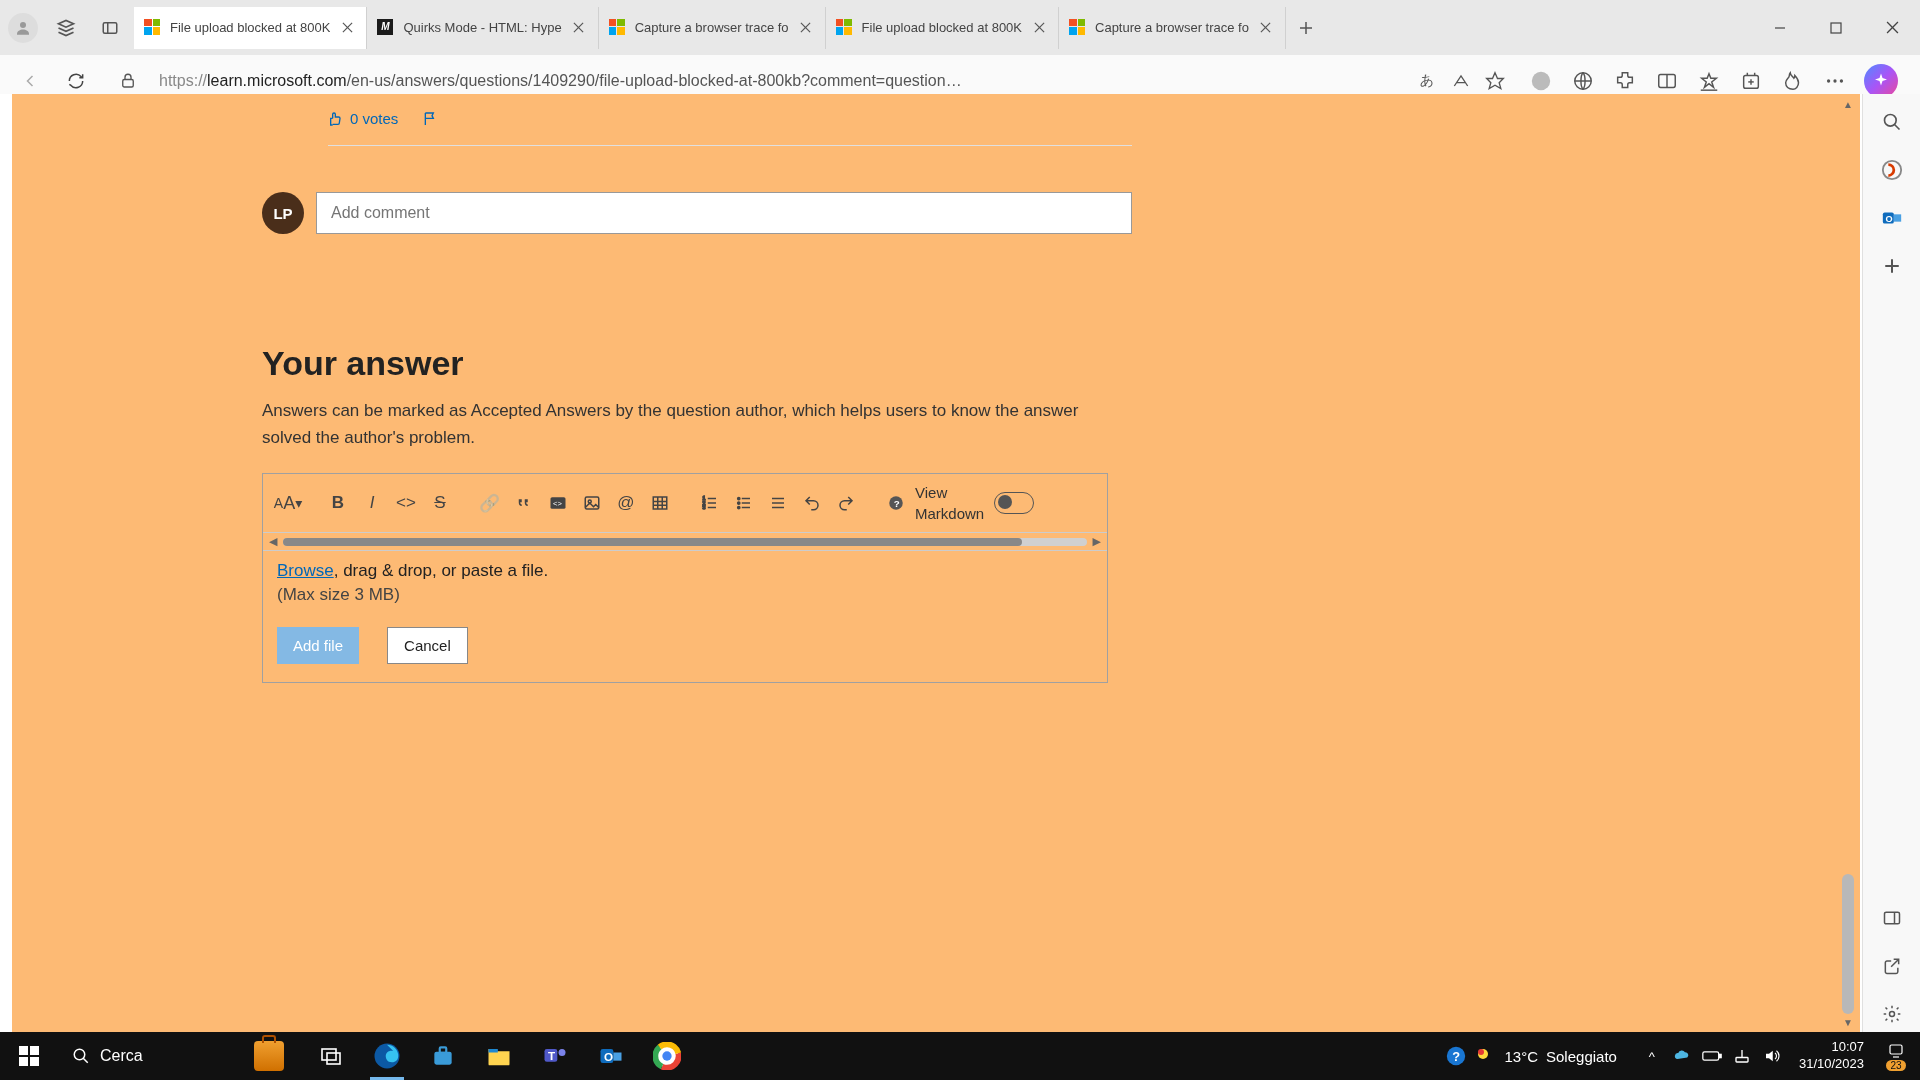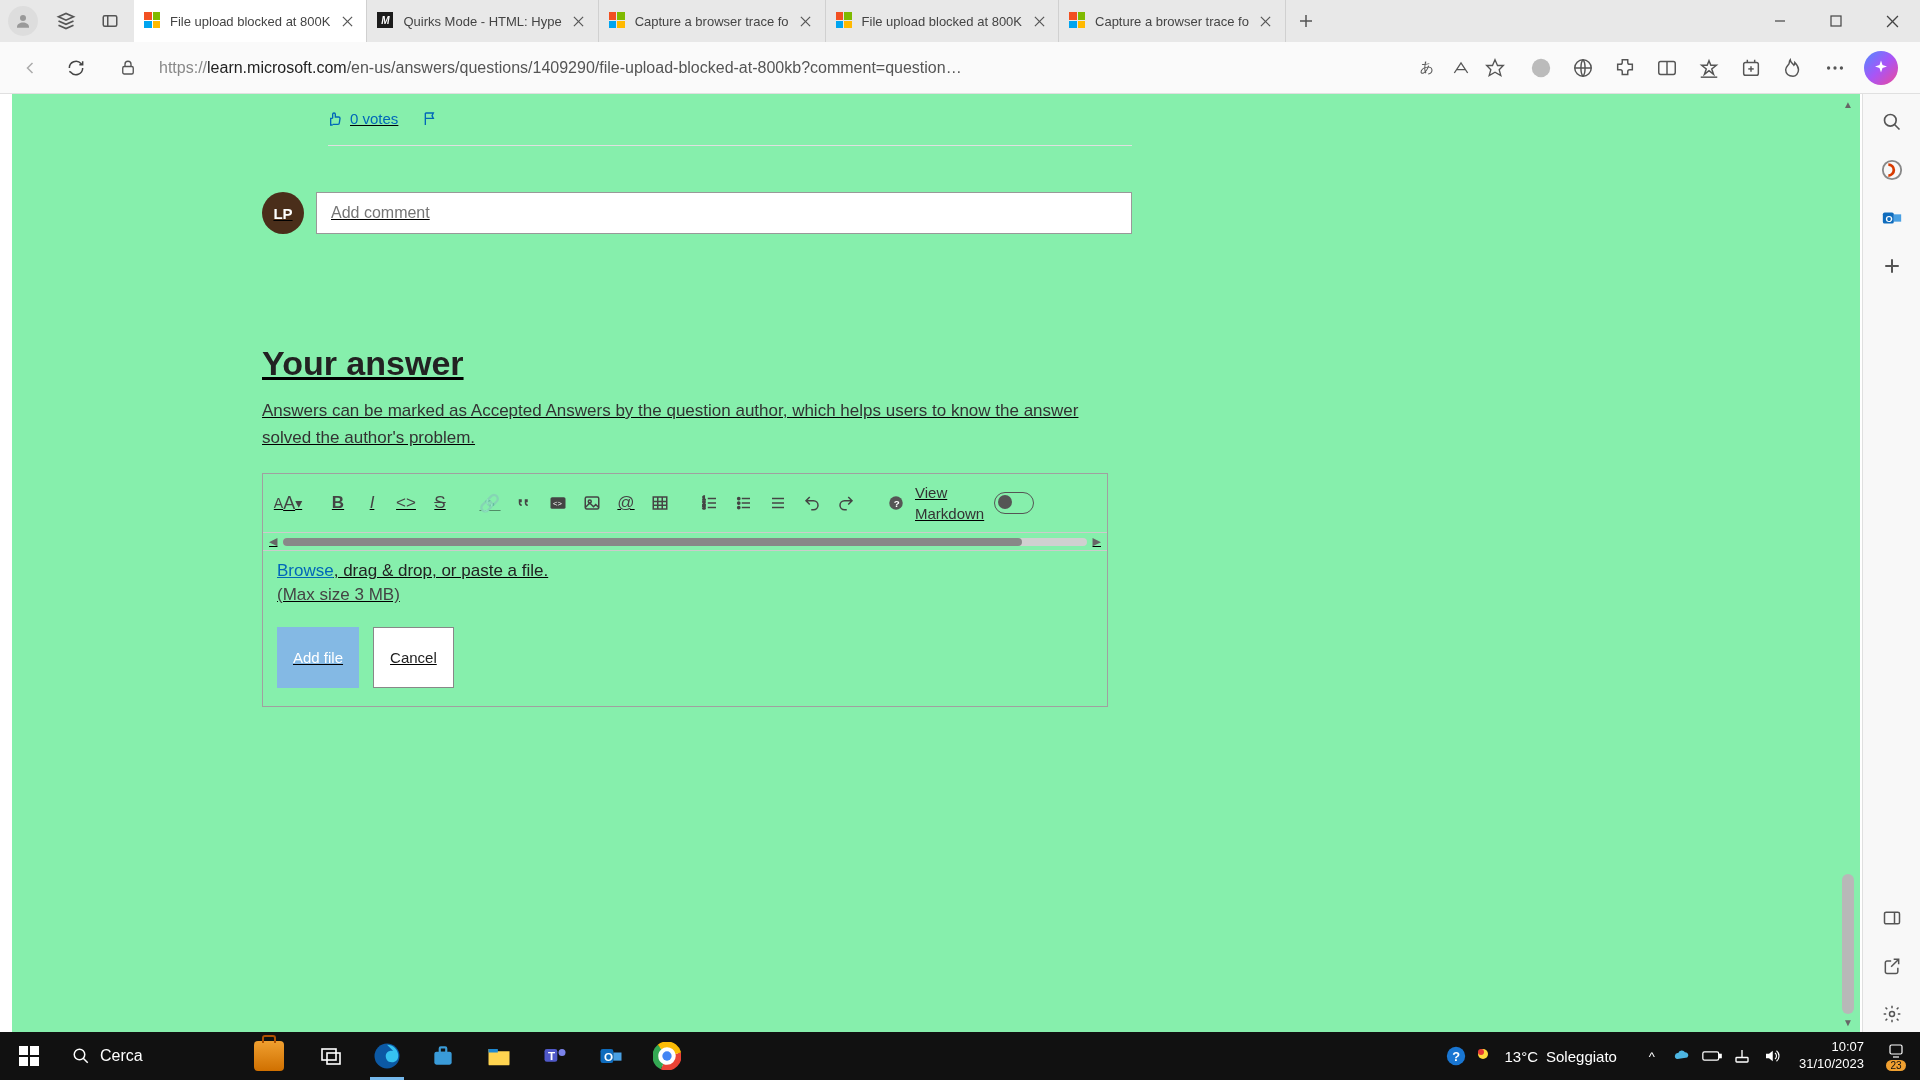--- a/index.html
+++ b/index.html
@@ -1,19 +1,19 @@
 <!DOCTYPE html>
 <html><head>
 <meta charset="utf-8">
 <style>
 * { margin: 0; padding: 0; box-sizing: border-box; }
 body { font-family: "Segoe UI", sans-serif; background: #f3f3f3; overflow: hidden; width: 1920px; height: 1080px; font-size: 14px; }
 
 
-.titlebar { height: 42px; background: #e8e8e8; display: flex; align-items: center; }
+.titlebar { height: 55px; background: #e8e8e8; display: flex; align-items: center; }
 .tb-left { display: flex; align-items: center; gap: 12px; padding: 0 8px; }
 .tb-icon { width: 32px; height: 32px; display: flex; align-items: center; justify-content: center; color: #555; border-radius: 4px; }
 .profile { width: 30px; height: 30px; border-radius: 50%; background: #ddd; display:flex; align-items:center; justify-content:center; color:#888; }
 
 .tabs { display: flex; height: 42px; flex: 1; }
 .tab { display: flex; align-items: center; padding: 0 10px; max-width: 290px; min-width: 200px; border-right: 1px solid #d0d0d0; gap: 8px; color: #444; position: relative; }
 .tab.active { background: #fff; }
 .tab-fav { width: 18px; height: 18px; flex-shrink: 0; }
 .ms-fav { display: grid; grid-template-columns: 1fr 1fr; grid-template-rows: 1fr 1fr; gap: 1px; width: 16px; height: 16px; }
 .ms-fav div:nth-child(1){background:#f25022;} .ms-fav div:nth-child(2){background:#7fba00;}
@@ -33,21 +33,21 @@
 .url-box { flex: 1; display: flex; align-items: center; gap: 8px; padding: 0 6px; }
 .url-text { flex: 1; color: #555; font-size: 16px; white-space:nowrap; overflow:hidden; }
 .url-text .proto { color: #888; margin-left: 7px; }
 .url-text .host { color: #222; }
 .ab-icons { display: flex; gap: 16px; align-items: center; padding-right: 8px; }
 .ab-ic { width: 26px; height: 26px; display:flex; align-items:center; justify-content:center; color:#555; }
 .copilot { width: 34px; height: 34px; border-radius: 50%; background: linear-gradient(135deg,#4f8bff,#a855f7,#ec4899); display:flex; align-items:center; justify-content:center; }
 
 
 .viewport { position: absolute; top: 94px; left: 0; right: 0; bottom: 48px; background: #fff; }
-.page-scroll { position: absolute; top: 0; left: 12px; right: 60px; bottom: 0; background: #86efac; overflow: hidden; text-decoration: underline; }
+.page-scroll { position: absolute; top: 0; left: 12px; right: 60px; bottom: 0; background: #fdba74; overflow: hidden; }
 .content { width: 870px; margin-left: 250px; padding-top: 10px; }
 
 .vote-row { display: flex; align-items: center; gap: 24px; padding: 6px 0 18px; border-bottom: 1px solid #e0e0e0; margin-left: 66px; }
 .vote { display:flex; align-items:center; gap:6px; color:#0067b8; font-size:15px; }
 .flag { color:#0067b8; }
 
 .comment-row { display:flex; align-items:center; gap:12px; margin-top: 46px; }
 .avatar { width: 42px; height: 42px; border-radius: 50%; background: #4a2e1a; color: #fff; display:flex; align-items:center; justify-content:center; font-weight:600; font-size:15px; }
 .comment-input { flex: 1; height: 42px; border: 1px solid #999; padding: 0 14px; font-size: 16px; color: #555; }
 
@@ -70,21 +70,21 @@
 
 .ed-body { padding: 10px 14px 18px; border-top: 1px solid #ccc; }
 .browse-line { font-size: 17px; color:#222; }
 .browse-link { color:#0067b8; text-decoration: underline; }
 .max-line { font-size: 17px; color:#444; margin-top: 4px; }
 
 .error-box { background:#f9e1e2; padding: 14px 18px; margin: 26px 12px 0; font-size: 16px; color:#333; line-height:1.5; }
 
 .file-btns { display:flex; gap:14px; margin-top:22px; }
 .btn-add { background:#84b9e4; color:#fff; padding: 9px 16px; font-size:15px; border:none; }
-.btn-cancel { background:#fff; border:1px solid #888; padding:21px 16px; font-size:15px; color:#222; }
+.btn-cancel { background:#fff; border:1px solid #888; padding:9px 16px; font-size:15px; color:#222;margin-left:14px; }
 
 
 .rsidebar { position:absolute; top:0; right:0; width:58px; bottom:0; background:#f8f8f8; border-left:1px solid #e0e0e0; display:flex; flex-direction:column; align-items:center; padding-top:10px; gap:12px; }
 .rs-ic { width:36px; height:36px; display:flex; align-items:center; justify-content:center; color:#555; border-radius:4px; }
 .rs-spacer { flex:1; }
 
 
 .vscroll { position:absolute; right:62px; top:0; bottom:0; width:20px; }
 .vscroll-thumb { position:absolute; width:12px; left:4px; top:780px; height:140px; background:#b8b8b8; border-radius:6px; }
 .vscroll-ar { position:absolute; left:0; width:20px; height:20px; display:flex; align-items:center; justify-content:center; color:#666; font-size:10px; }

